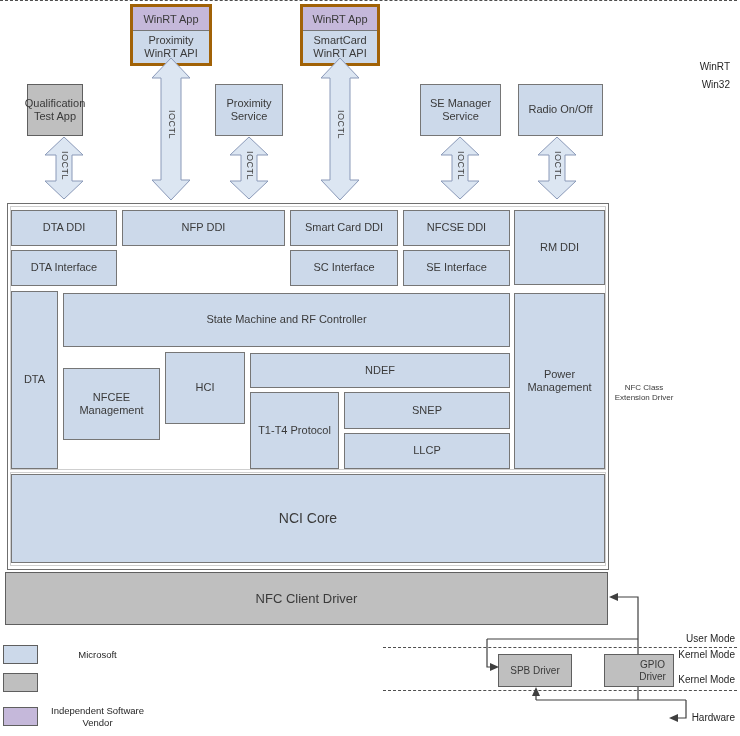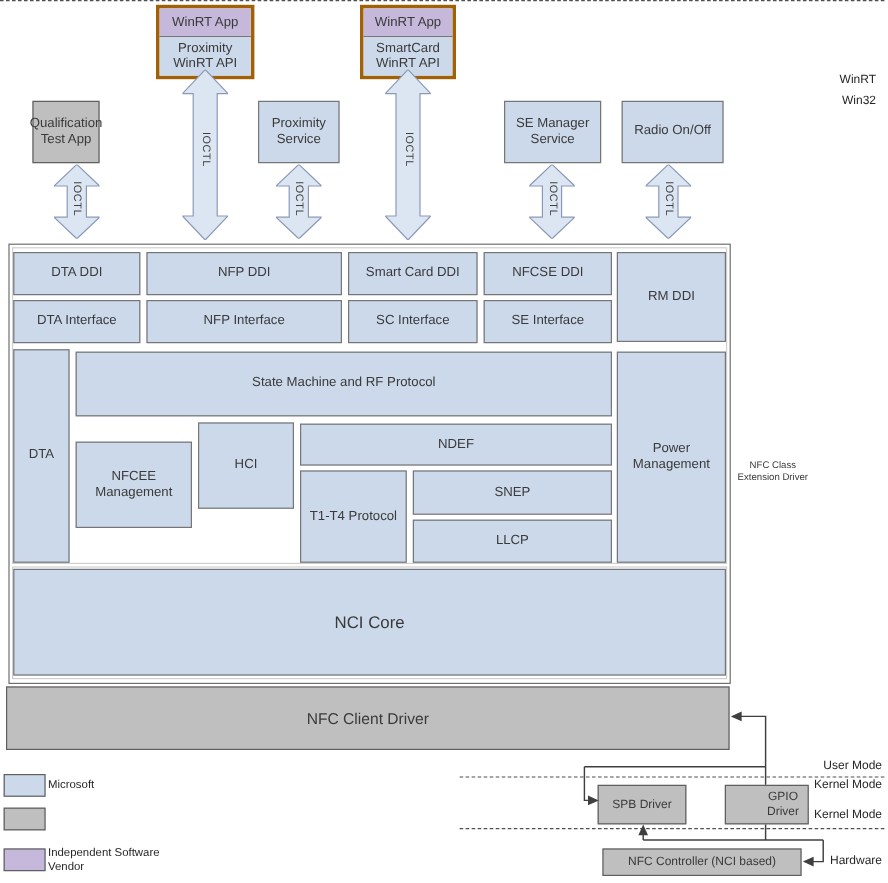--- a/index.html
+++ b/index.html
@@ -25,21 +25,21 @@
   .frame{position:absolute;box-sizing:border-box;}
   .arrow{position:absolute;}
   .arrow svg{display:block;}
   .ioctl{
     position:absolute;left:0;right:0;margin:auto;width:12px;
     writing-mode:vertical-rl;font-size:9px;color:#3f3f3f;letter-spacing:.5px;
     text-align:center;
   }
   .smalltxt{font-size:10px;}
   .legend-swatch{position:absolute;width:35px;height:19px;box-sizing:border-box;border:1px solid #5f5f5f;}
-  .legend-label{position:absolute;left:40px;width:115px;text-align:left;font-size:9.5px;line-height:1.25;color:#262626;}
+  .legend-label{position:absolute;left:40px;width:115px;text-align:center;font-size:9.5px;line-height:1.25;color:#262626;}
   #connectors{position:absolute;left:0;top:0;pointer-events:none;}
   .extlabel{position:absolute;font-size:8px;line-height:1.3;text-align:center;color:#3a3a3a;}
 </style>
 </head>
 <body>
 
 <div id="canvas">
 
   <div class="dash" style="left:0;top:75;width:737px;"></div>
   <div class="dash" style="left:383px;top:647px;width:354px;"></div>
@@ -104,26 +104,25 @@
   <div class="frame" style="left:9.5px;top:206px;width:596px;height:264px;border:1px solid #cfcfcf;"></div>
   <div class="frame" style="left:9.5px;top:472px;width:596px;height:94px;border:1px solid #cfcfcf;"></div>
 
   <div class="box blue" style="left:11px;top:210px;width:106px;height:36px;">DTA DDI</div>
   <div class="box blue" style="left:122px;top:210px;width:163px;height:36px;">NFP DDI</div>
   <div class="box blue" style="left:290px;top:210px;width:108px;height:36px;">Smart Card DDI</div>
   <div class="box blue" style="left:403px;top:210px;width:107px;height:36px;">NFCSE DDI</div>
   <div class="box blue" style="left:514px;top:210px;width:91px;height:75px;">RM DDI</div>
 
   <div class="box blue" style="left:11px;top:250px;width:106px;height:36px;">DTA Interface</div>
-  <div class="box blue" style="left:122px;top:250px;width:163px;height:36px;">NFP Interface</div>
   <div class="box blue" style="left:290px;top:250px;width:108px;height:36px;">SC Interface</div>
   <div class="box blue" style="left:403px;top:250px;width:107px;height:36px;">SE Interface</div>
 
   <div class="box blue" style="left:11px;top:291px;width:47px;height:178px;">DTA</div>
-  <div class="box blue" style="left:63px;top:293px;width:447px;height:54px;">State Machine and RF Protocol</div>
+  <div class="box blue" style="left:63px;top:293px;width:447px;height:54px;">State Machine and RF Controller</div>
   <div class="box blue" style="left:63px;top:352px;width:97px;height:72px;margin-top:16px;">NFCEE Management</div>
   <div class="box blue" style="left:165px;top:352px;width:80px;height:72px;">HCI</div>
   <div class="box blue" style="left:250px;top:353px;width:260px;height:35px;">NDEF</div>
   <div class="box blue" style="left:250px;top:392px;width:89px;height:77px;">T1-T4 Protocol</div>
   <div class="box blue" style="left:344px;top:392px;width:166px;height:37px;">SNEP</div>
   <div class="box blue" style="left:344px;top:433px;width:166px;height:36px;">LLCP</div>
   <div class="box blue" style="left:11px;top:474px;width:594px;height:89px;font-size:14px;">NCI Core</div>
 
   <div class="box blue" style="left:514px;top:293px;width:91px;height:176px;">Power Management</div>
 
@@ -131,21 +130,20 @@
 
   <div class="box grayb" style="left:5px;top:572px;width:603px;height:53px;font-size:13px;">NFC Client Driver</div>
 
   <div class="lbl rlbl" style="left:640px;top:633px;width:95px;">User Mode</div>
   <div class="lbl rlbl" style="left:640px;top:649px;width:95px;">Kernel Mode</div>
   <div class="lbl rlbl" style="left:640px;top:674px;width:95px;">Kernel Mode</div>
   <div class="lbl rlbl" style="left:640px;top:712px;width:95px;">Hardware</div>
 
   <div class="box grayb smalltxt" style="left:498px;top:654px;width:74px;height:33px;">SPB Driver</div>
   <div class="box grayb smalltxt" style="left:604px;top:654px;width:70px;height:33px;padding-left:30px;">GPIO Driver</div>
-  <div class="box grayb smalltxt" style="left:502px;top:707px;width:166px;height:23px;">NFC Controller (NCI based)</div>
 
   <div class="legend-swatch" style="left:3px;top:645px;background:#ccd9ea;"></div>
   <div class="legend-label" style="top:649px;">Microsoft</div>
   <div class="legend-swatch" style="left:3px;top:673px;background:#bfbfbf;"></div>
   <div class="legend-swatch" style="left:3px;top:707px;background:#c5b8da;"></div>
   <div class="legend-label" style="top:705px;">Independent Software Vendor</div>
 
   <svg id="connectors" width="740" height="736" viewBox="0 0 740 736">
     <g stroke="#3f3f3f" stroke-width="1.2" fill="none">
       <polyline points="611,597 638,597 638,654"></polyline>

